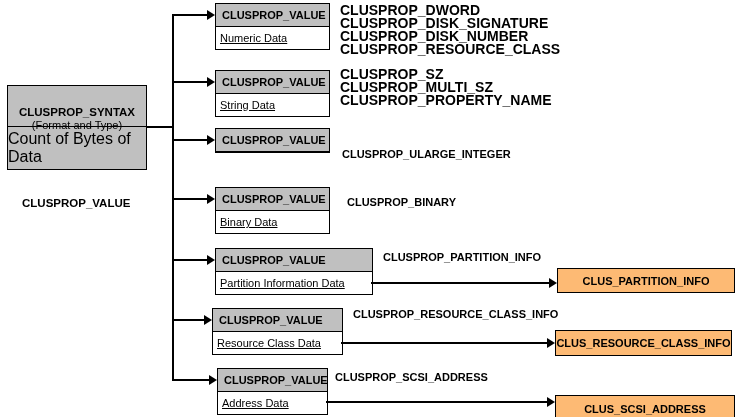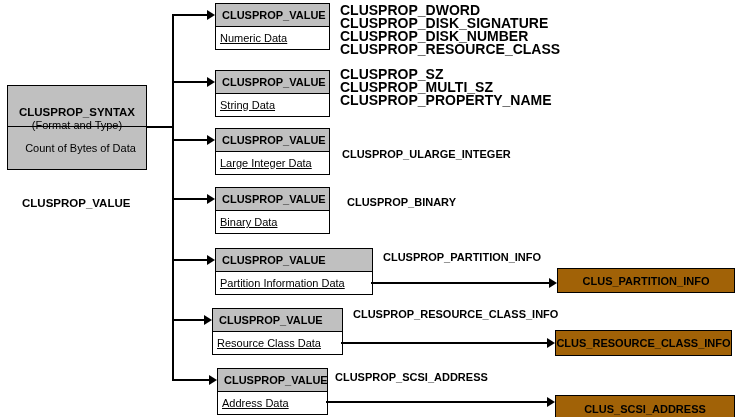--- a/index.html
+++ b/index.html
@@ -25,22 +25,21 @@
     border-bottom: 1px solid #000000;
     text-align: center;
     padding-top: 19px;
     box-sizing: border-box;
   }
   .syntax-title { font-weight: bold; font-size: 11.5px; line-height: 14px; }
   .syntax-subtitle { font-size: 11px; line-height: 13px; }
   .syntax-bottom {
     height: 41px;
     display: flex; align-items: center; justify-content: center;
-    font-size: 11px;
-    margin-left: 7px;
+    font-size: 16px;
   }
   .caption {
     position: absolute;
     left: 22px; top: 197px;
     font-weight: bold; font-size: 11.5px;
     white-space: nowrap;
   }
   
   .vbox {
     position: absolute;
@@ -59,21 +58,21 @@
     height: 22px; line-height: 22px;
     font-size: 11px;
     padding-left: 4px;
     white-space: nowrap;
     text-decoration: underline;
   }
   
   .tbox {
     position: absolute;
     border: 1px solid #000000;
-    background: #a16207;
+    background: #fdba74;
     display: flex; align-items: center; justify-content: center;
     font-weight: bold; font-size: 11px;
     white-space: nowrap;
   }
   
   .hline { position: absolute; height: 2px; background: #000000; }
   .vline { position: absolute; width: 2px; background: #000000; }
   .arrow-r {
     position: absolute;
     width: 0; height: 0;
@@ -128,21 +127,20 @@
     <div class="bd">Numeric Data</div>
   </div>
 
   <div class="vbox" style="left:215px;top:70px;width:113px;">
     <div class="hd">CLUSPROP_VALUE</div>
     <div class="bd">String Data</div>
   </div>
 
   <div class="vbox" style="left:215px;top:128px;width:113px;">
     <div class="hd">CLUSPROP_VALUE</div>
-    <div class="bd">Large Integer Data</div>
   </div>
 
   <div class="vbox" style="left:215px;top:187px;width:113px;">
     <div class="hd">CLUSPROP_VALUE</div>
     <div class="bd">Binary Data</div>
   </div>
 
   <div class="vbox" style="left:215px;top:248px;width:156px;">
     <div class="hd">CLUSPROP_VALUE</div>
     <div class="bd">Partition Information Data</div>

